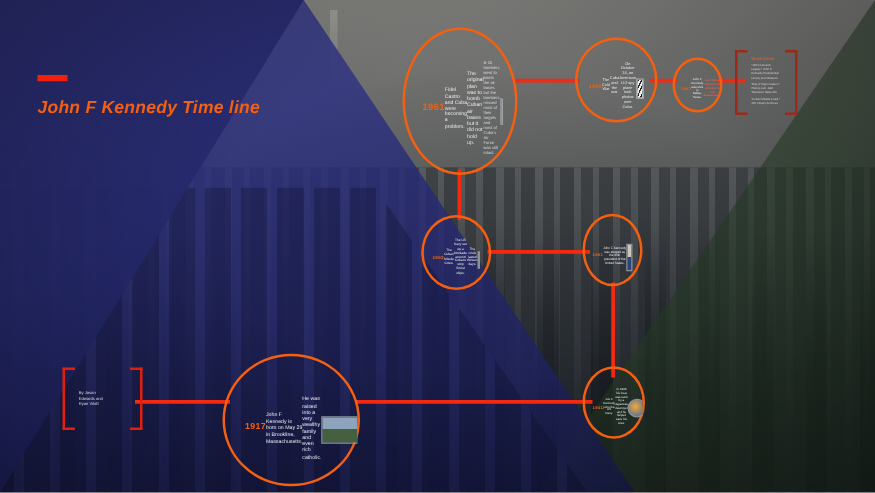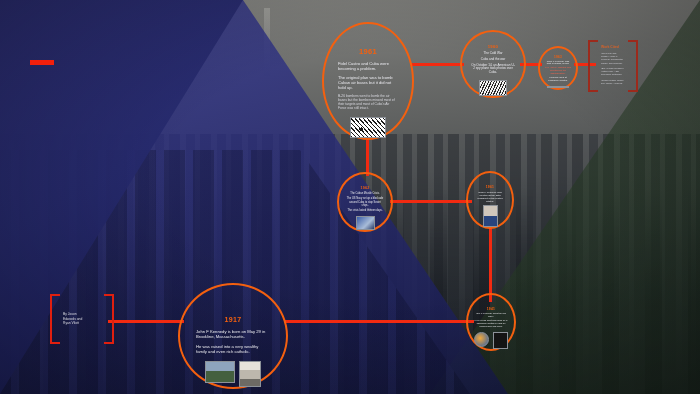--- a/index.html
+++ b/index.html
@@ -46,22 +46,22 @@
     background:linear-gradient(120deg,#3b5b35 0%,#2c4529 45%,#1c2c1b 100%);
     clip-path:polygon(700px 0, 700px 394px, 430px 394px);
     opacity:.55;}
   .bg-vig{position:absolute;inset:0;background:radial-gradient(ellipse at 55% 45%, rgba(0,0,0,0) 40%, rgba(0,0,0,.35) 100%);}
 
   
   .conn{position:absolute;background:#f22a11;}
 
   
   .node{position:absolute;border:2.5px solid #f4600f;border-radius:50%;box-sizing:border-box;}
-  .node-inner{position:absolute;inset:0;display:flex;flex-direction:column;
-    align-items:center;justify-content:flex-end;text-align:center;overflow:hidden;}
+  .node-inner{position:absolute;inset:0;display:flex;
+    align-items:center;justify-content:flex-start;text-align:center;overflow:hidden;}
   .yr{color:#f4600f;font-weight:700;letter-spacing:.3px;}
   .bt{color:#e9e9ee;line-height:1.22;}
   .thumb{background:#cfd3d8;border:1px solid #8d9299;}
 
   
   #n1961{left:322px;top:22px;width:92px;height:118px;}
   #n1961 .node-inner{padding:14px 14px 0;}
   #n1961 .yr{font-size:7.5px;margin-bottom:5px;}
   #n1961 .bt{font-size:4.1px;text-align:left;margin-bottom:4px;width:100%;}
   #n1961 .bt.small{font-size:3.3px;color:#d7d7de;}
@@ -162,20 +162,21 @@
   <div class="conn" style="left:520px;top:63px;width:22px;height:3px;"></div>
   <div class="conn" style="left:574px;top:63px;width:22px;height:3px;"></div>
   <div class="conn" style="left:366px;top:136px;width:3px;height:40px;"></div>
   <div class="conn" style="left:390px;top:200px;width:82px;height:3px;"></div>
   <div class="conn" style="left:489px;top:226px;width:3px;height:76px;"></div>
   <div class="conn" style="left:284px;top:320px;width:190px;height:3px;"></div>
   <div class="conn" style="left:108px;top:320px;width:76px;height:3px;"></div>
 
   <div id="title-block">
     <div id="title-rule"></div>
+    <div id="title-text">John F Kennedy Time line</div>
   </div>
 
   <div class="node" id="n1961">
     <div class="node-inner">
       <div class="yr">1961</div>
       <div class="bt">Fidel Castro and Cuba were becoming a problem.</div>
       <div class="bt">The original plan was to bomb Cuban air bases but it did not hold up.</div>
       <div class="bt small">B-26 bombers went to bomb the air bases but the bombers missed most of their targets and most of Cuba's Air Force was still intact.</div>
       <div class="thumb"></div>
     </div>

